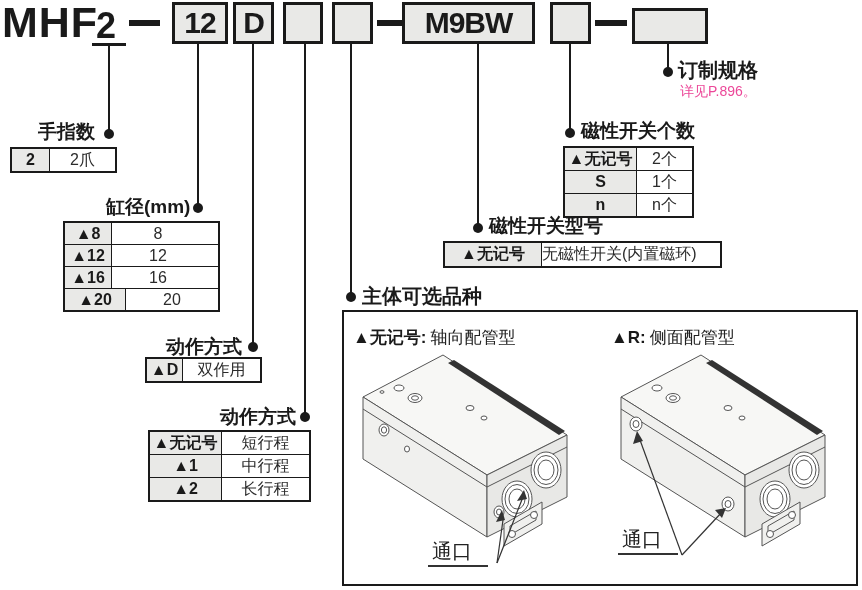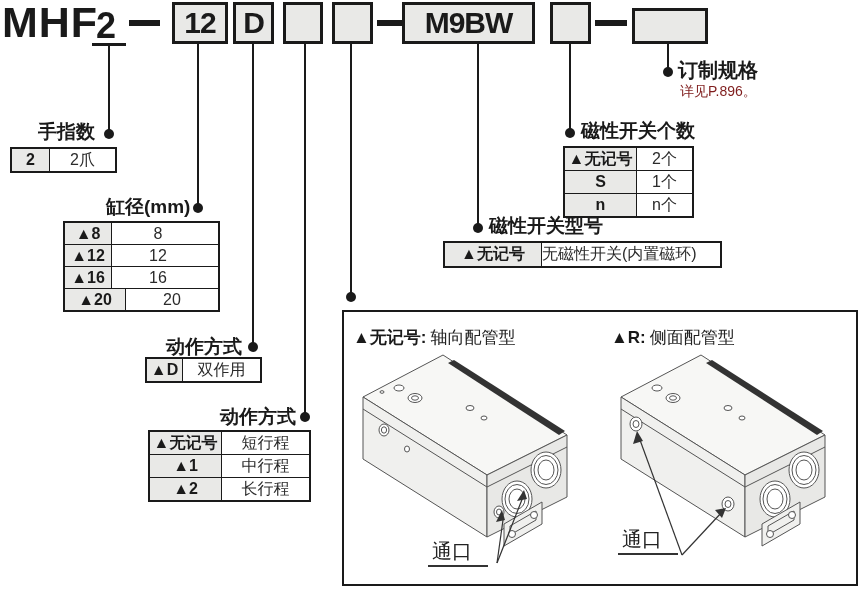--- a/index.html
+++ b/index.html
@@ -16,21 +16,21 @@
     box-sizing:border-box;background:#e9e9e7;border:3px solid #1a1a1a;
     display:flex;align-items:center;justify-content:center;
     font-weight:bold;font-size:30px;letter-spacing:-1px;line-height:1;
   }
   .dash{background:#1a1a1a;height:6px;}
   
   .leader{width:2px;background:#1a1a1a;}
   .bullet{width:10px;height:10px;border-radius:50%;background:#1a1a1a;}
   
   .ctitle{font-size:19px;font-weight:bold;white-space:nowrap;line-height:1.15;}
-  .cnote{font-size:14px;color:#7f1d1d;white-space:nowrap;}
+  .cnote{font-size:14px;color:#ec4899;white-space:nowrap;}
   
   .ct{box-sizing:border-box;border:2px solid #1a1a1a;background:#fff;}
   .trow{display:flex;}
   .trow + .trow{border-top:1px solid #1a1a1a;}
   .tc,.td{display:flex;align-items:center;justify-content:center;box-sizing:border-box;font-size:16px;white-space:nowrap;}
   .tc{background:#e9e9e7;font-weight:bold;border-right:1px solid #1a1a1a;}
   .td{color:#2b2b2b;}
   .td.left{justify-content:flex-start;}
   
   .bigbox{box-sizing:border-box;border:2px solid #1a1a1a;background:#fff;}
@@ -153,20 +153,21 @@
   <div class="abs ct" style="left:443px;top:241px;">
     <div class="trow">
       <div class="tc" style="width:97px;height:23px;">▲无记号</div>
       <div class="td left" style="width:178px;height:23px;">无磁性开关(内置磁环)</div>
     </div>
   </div>
 
   <div class="abs ctitle" style="left:678px;top:59px;font-size:20px;">订制规格</div>
   <div class="abs cnote" style="left:680px;top:83px;">详见P.896。</div>
 
+  <div class="abs ctitle" style="left:362px;top:285px;font-size:20px;">主体可选品种</div>
   <div class="abs bigbox" style="left:342px;top:310px;width:516px;height:276px;"></div>
 
   <div class="abs caption" style="left:611px;top:326px;">
     <span class="code">▲R:</span><span class="lbl">侧面配管型</span>
   </div>
   <div class="abs caption" style="left:353px;top:326px;">
     <span class="code">▲无记号:</span><span class="lbl">轴向配管型</span>
   </div>
 
   <svg class="abs" style="left:352px;top:352px;" width="250" height="218" viewBox="0 0 250 218">

